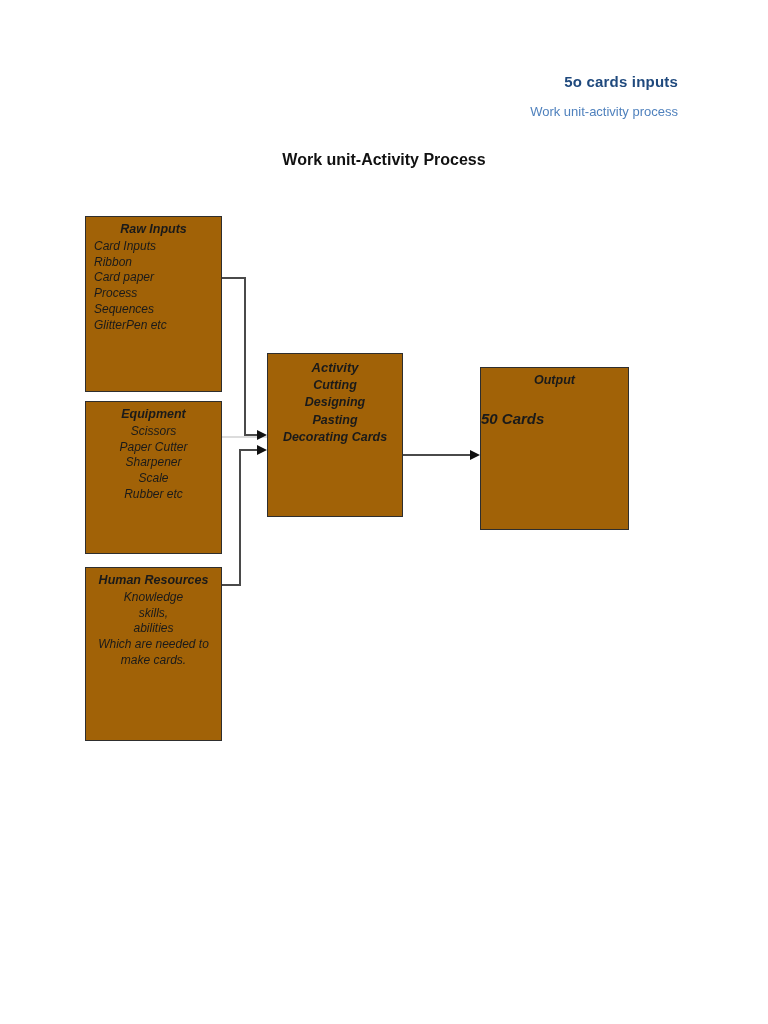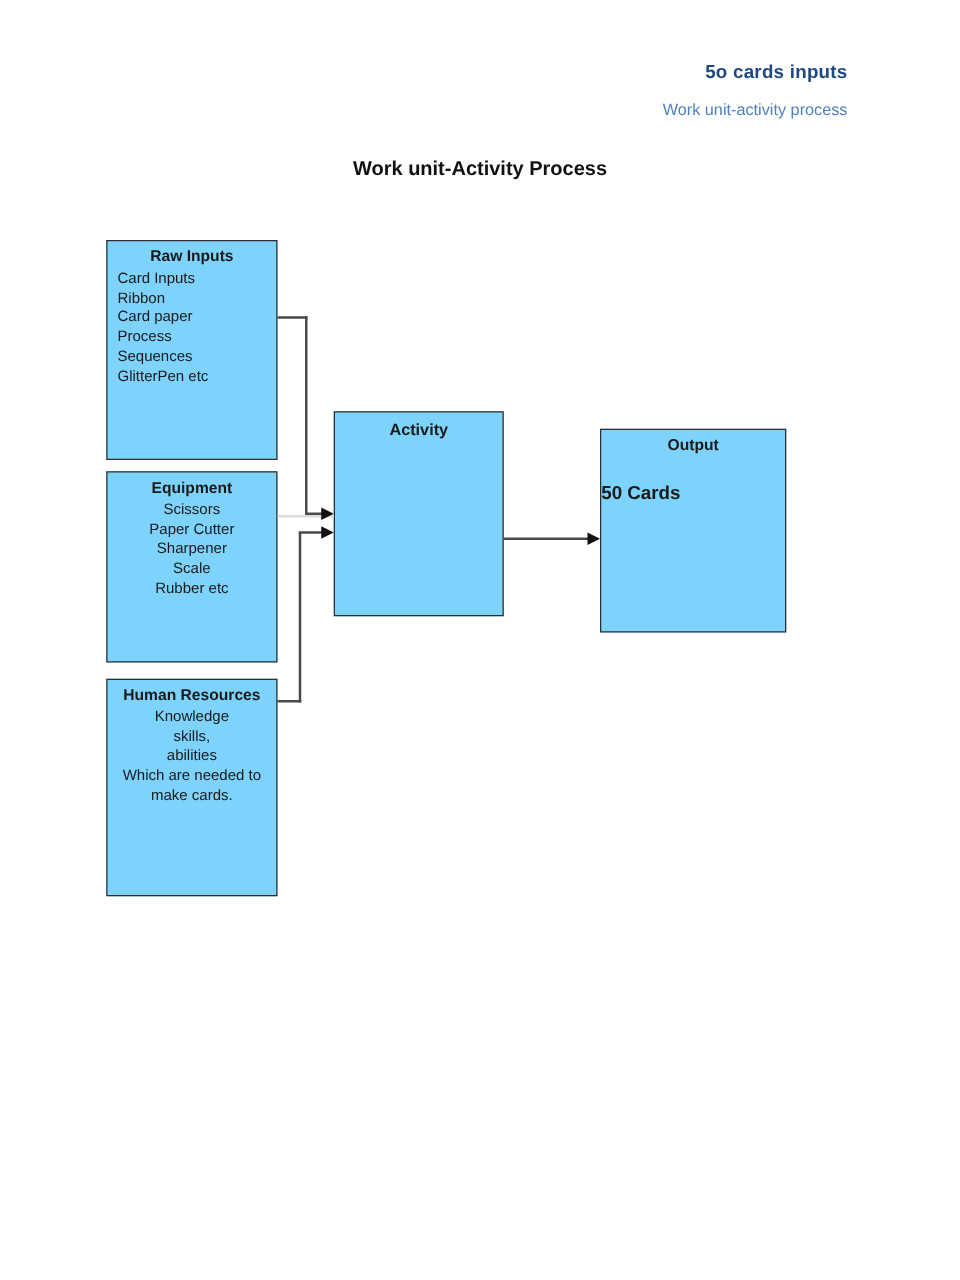--- a/index.html
+++ b/index.html
@@ -4,20 +4,21 @@
 <style>
   * { margin: 0; padding: 0; box-sizing: border-box; }
   html, body { background: #ffffff; }
   body { font-family: "Liberation Sans", sans-serif; color: #1a1a1a; }
   .page {
     position: relative;
     width: 768px;
     height: 918px;
     background: #ffffff;
     overflow: hidden;
+    margin-top: 24px;
   }
   .doc-header {
     position: absolute;
     top: 49px;
     right: 90px;
     text-align: right;
   }
   .doc-header .h-line1 {
     font-size: 15px;
     font-weight: bold;
@@ -35,23 +36,24 @@
     left: 0;
     width: 768px;
     text-align: center;
     font-size: 16px;
     font-weight: bold;
     color: #111111;
   }
   .dbox {
     position: absolute;
     border: 1.5px solid #2e2e2e;
-    background: #7dd3fc;
+    background: #a16207;
     font-size: 12px;
     line-height: 15.8px;
+    font-style: italic;
   }
   .dbox .box-title {
     display: block;
     text-align: center;
     font-weight: bold;
     font-size: 12.5px;
     padding-top: 5px;
   }
   .box-raw    { left: 85px;  top: 192px; width: 137px; height: 176px; }
   .box-equip  { left: 85px;  top: 377px; width: 137px; height: 153px; }
@@ -127,20 +129,26 @@
       <div>Scissors</div>
       <div>Paper Cutter</div>
       <div>Sharpener</div>
       <div>Scale</div>
       <div>Rubber etc</div>
     </div>
   </div>
 
   <div class="dbox box-act">
     <span class="box-title">Activity</span>
+    <div class="items-center">
+      <div>Cutting</div>
+      <div>Designing</div>
+      <div>Pasting</div>
+      <div>Decorating Cards</div>
+    </div>
   </div>
 
   <div class="dbox box-out">
     <span class="box-title">Output</span>
     <span class="out-value">50 Cards</span>
   </div>
 
   <div class="seg-faint" style="left:222px; top:412px; width:45px;"></div>
 
   <div class="seg" style="left:222px; top:253px; width:24px; height:2px;"></div>

